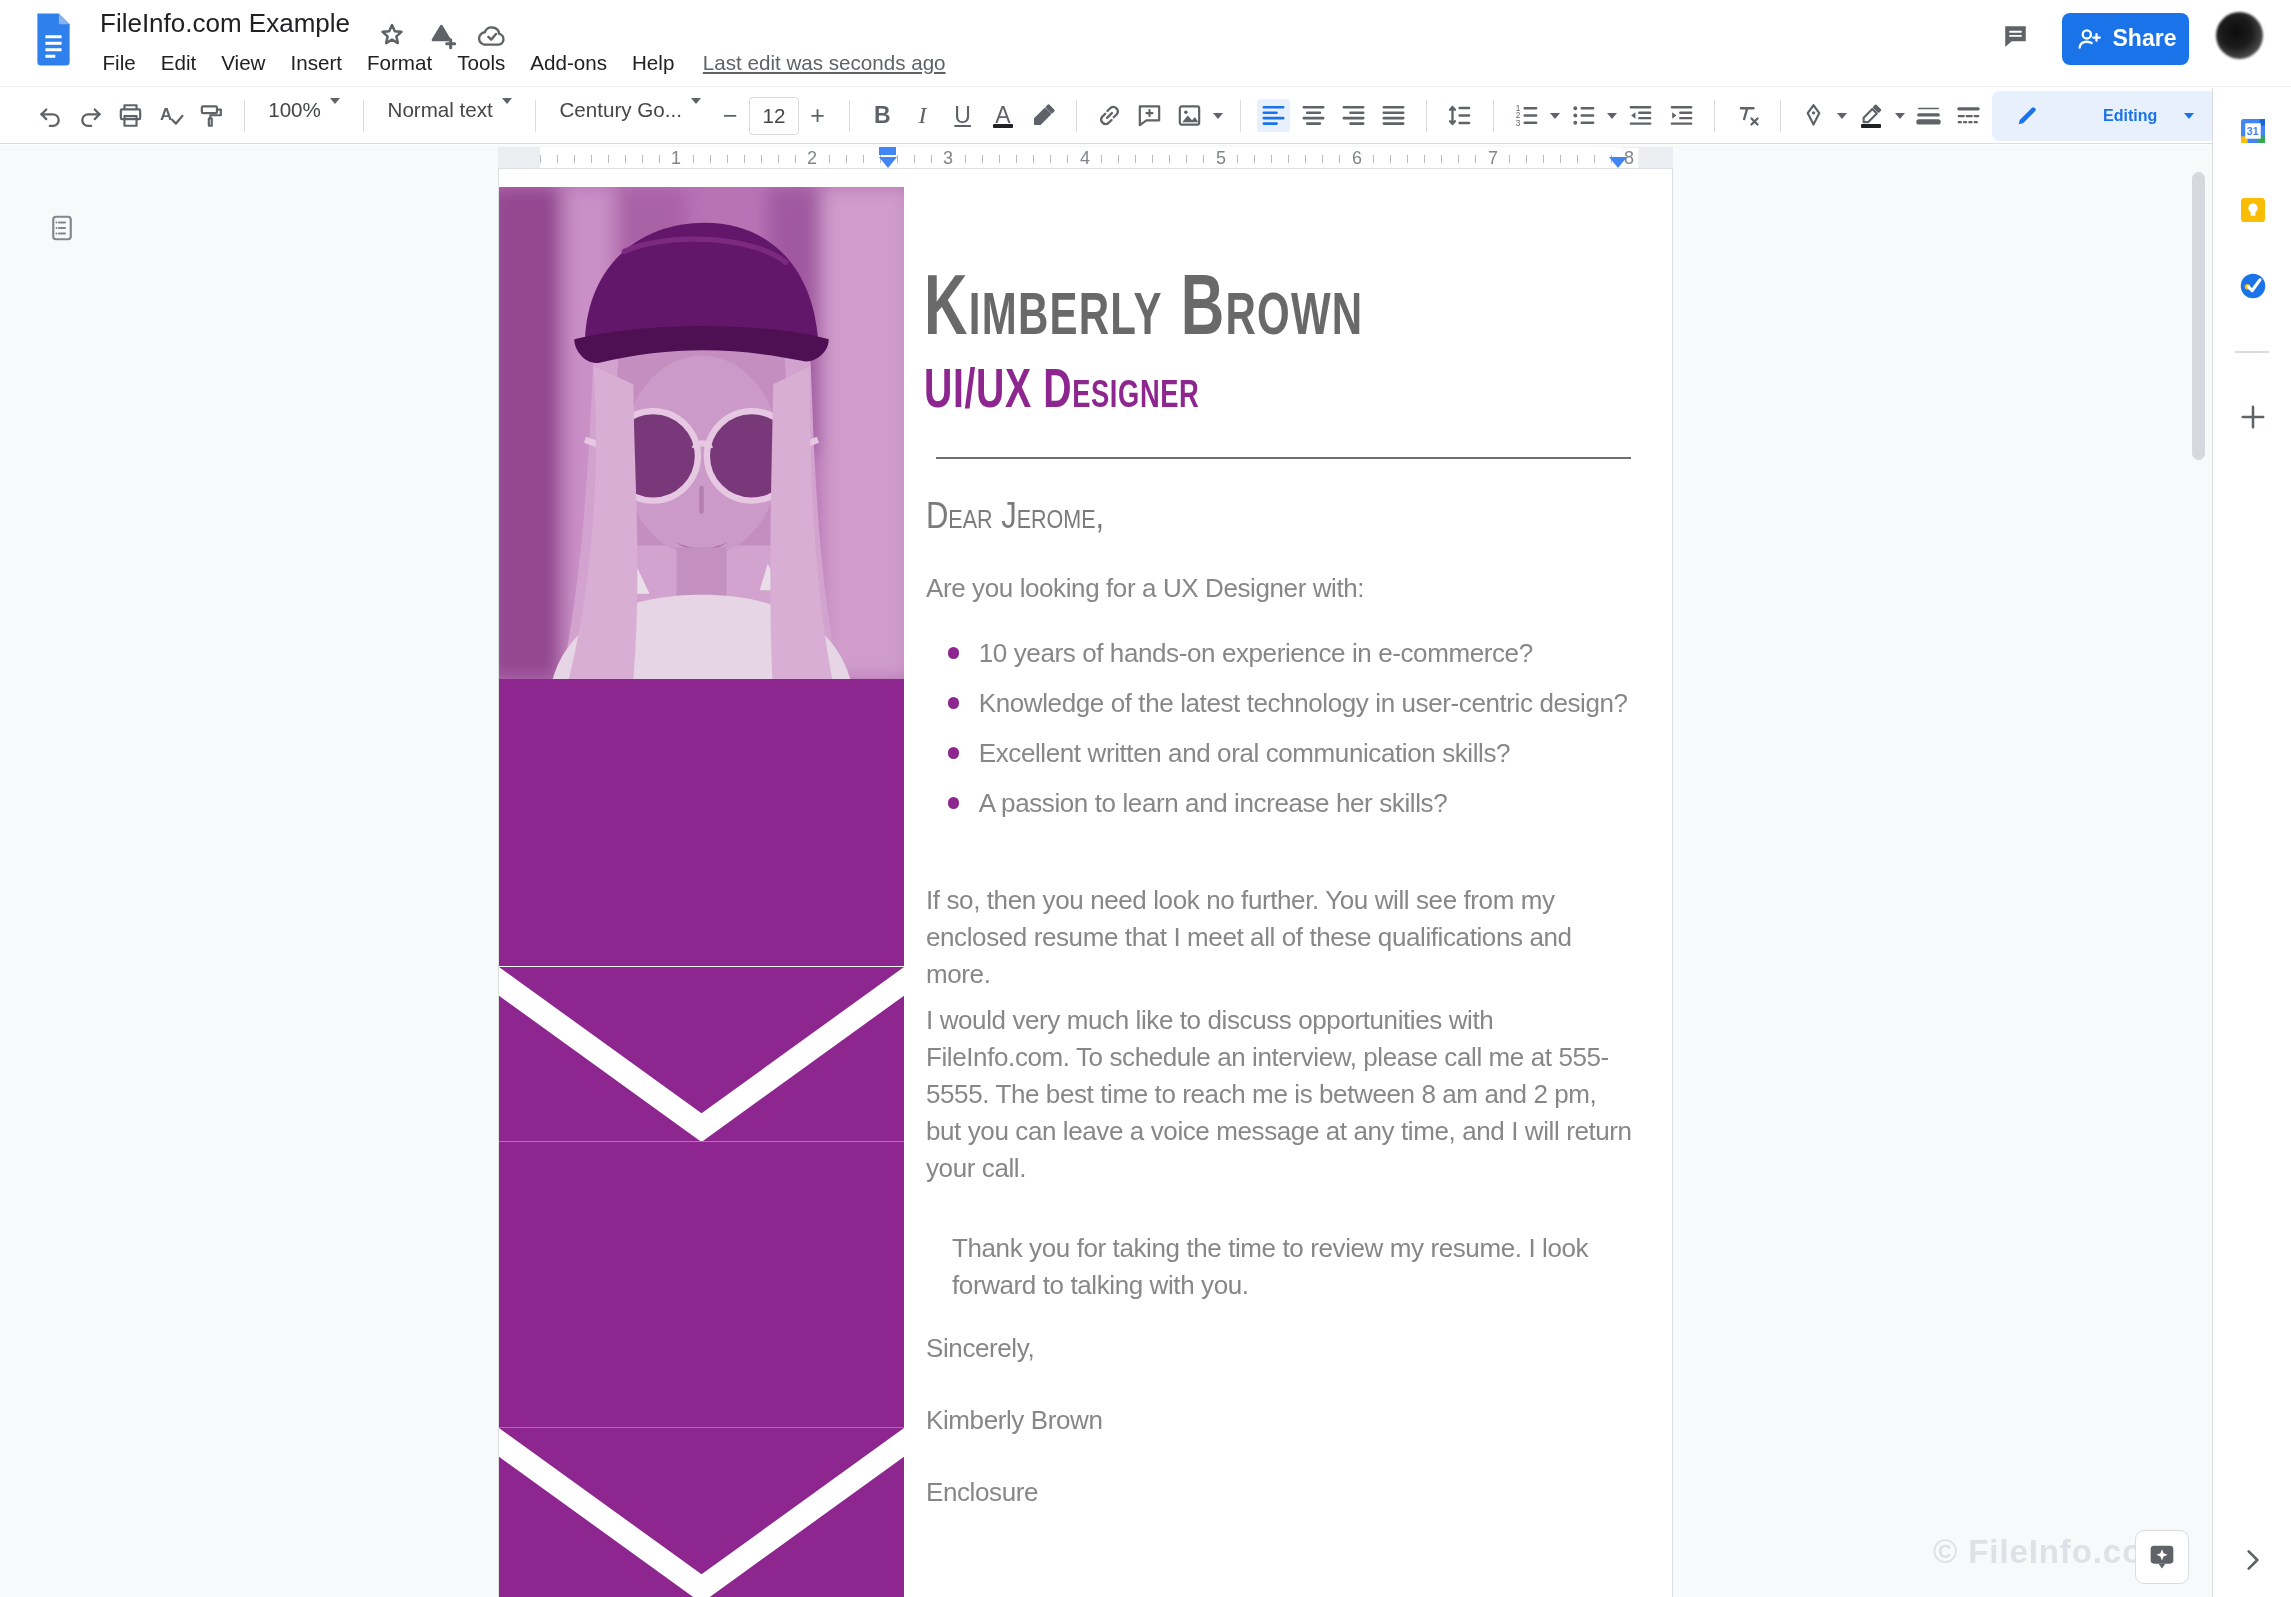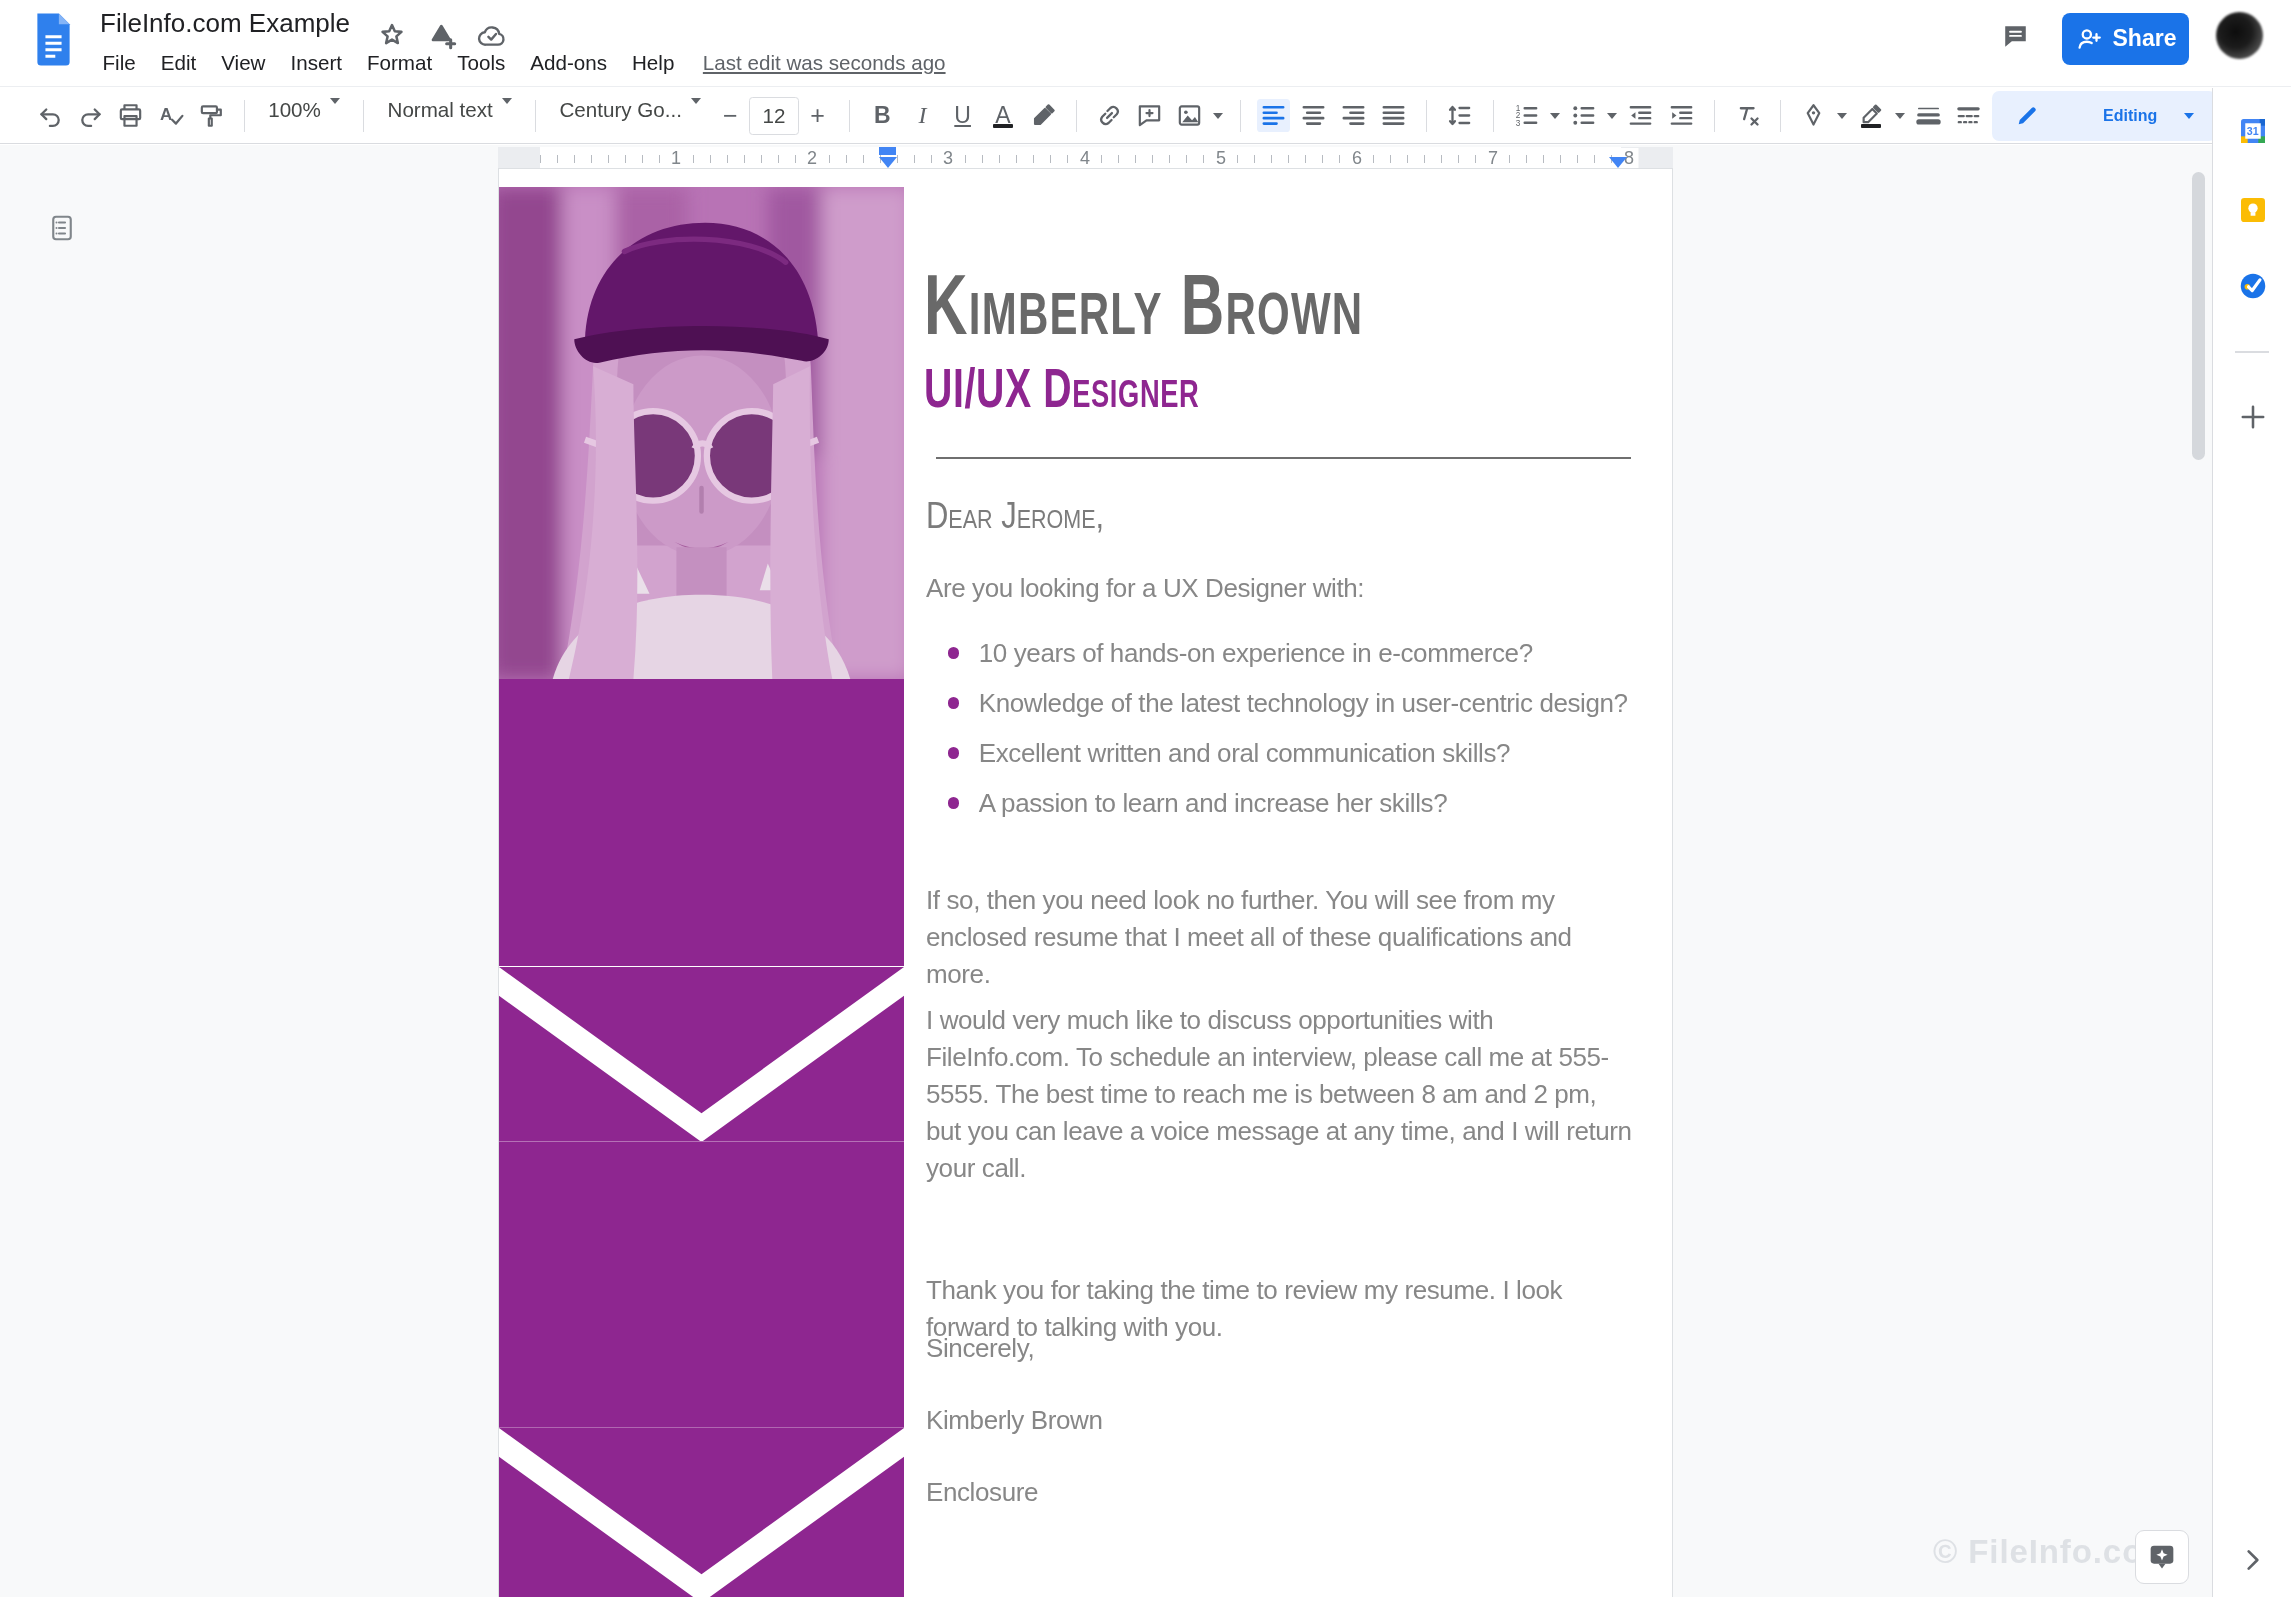--- a/index.html
+++ b/index.html
@@ -100,21 +100,21 @@
   .doc-h1 > span, .doc-h2 > span, .salutation > span { display:inline-block; transform:scaleX(.70); transform-origin:0 50%; }
   .doc-h2 { position:absolute; left:425px; top:190px; font-size:56px; line-height:1.05; color:var(--accent-purple);
     font-variant:small-caps; letter-spacing:0.9px; white-space:nowrap; }
   .doc-hr { position:absolute; left:437px; top:288px; width:695px; height:1.8px; background:#6f6f6f; }
   .salutation { position:absolute; left:427px; top:326px; font-size:36px; color:#7b7b7b; font-variant:small-caps; white-space:nowrap; }
   .salutation > span { transform:scaleX(.86); }
   .bodytext { position:absolute; left:427px; width:709px; font-size:26px; line-height:37px; letter-spacing:-0.4px; color:#878787; }
   .t-intro { top:401px; }
   .t-para1 { top:690px;margin-top:23px; }
   .t-para2 { top:833px; }
-  .t-para3 { top:1103px; }
+  .t-para3 { top:1061px;margin-left:26px; }
   .t-closing { top:1161px; }
   .t-signature { top:1233px; }
   .t-enclosure { top:1305px; }
   .doc-bullets { position:absolute; left:427px; top:459px; width:709px; list-style:none; }
   .doc-bullets li { height:50px; display:flex; align-items:center; }
   .bdot { width:11.6px; height:11.6px; border-radius:50%; background:var(--accent-purple); margin:0 19.7px 0 21.5px; flex:none; }
   .btext { font-size:26px; letter-spacing:-0.4px; color:#878787; }
   
   .watermark { position:absolute; left:1933px; top:1388px; font-size:33px; font-weight:700; letter-spacing:0.9px; color:#dee1e5; white-space:nowrap; }
   .feedback-btn { position:absolute; left:2135px; top:1385px; width:54px; height:54px; background:#fff;

